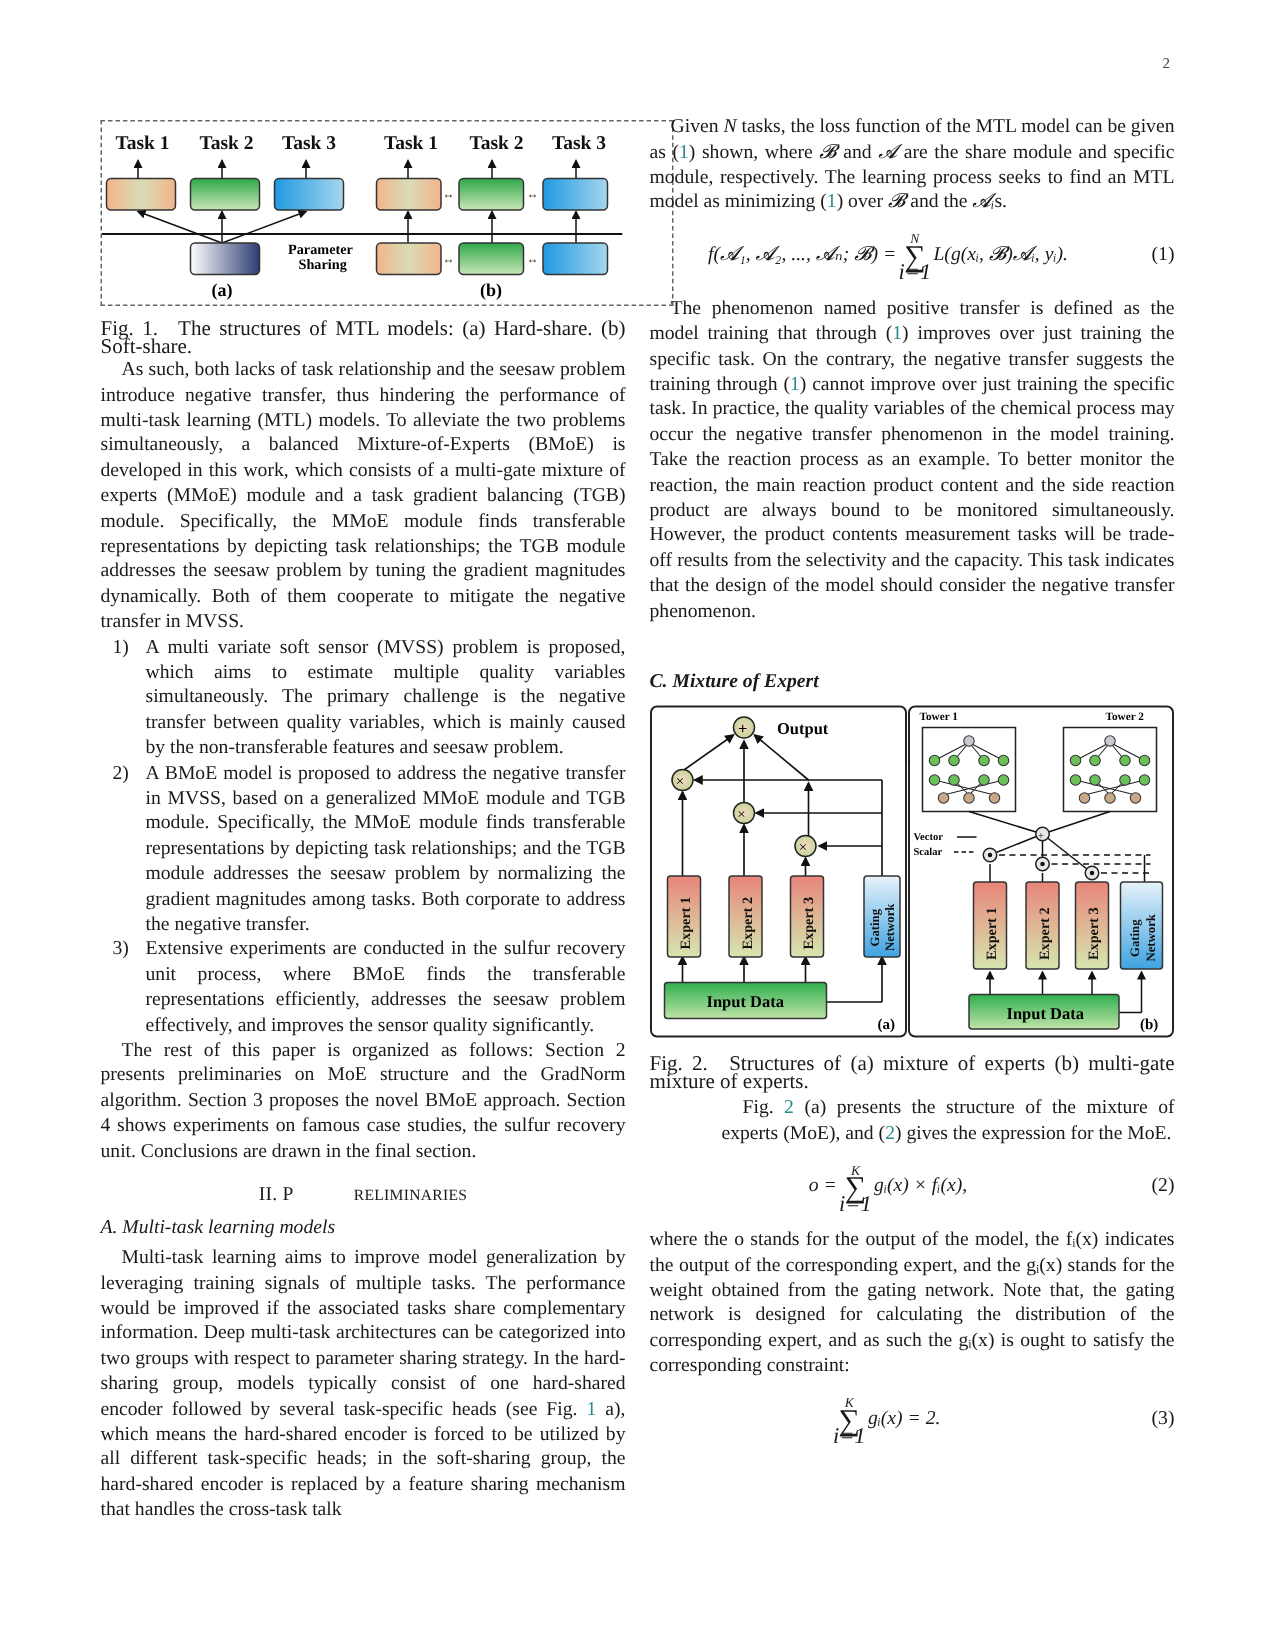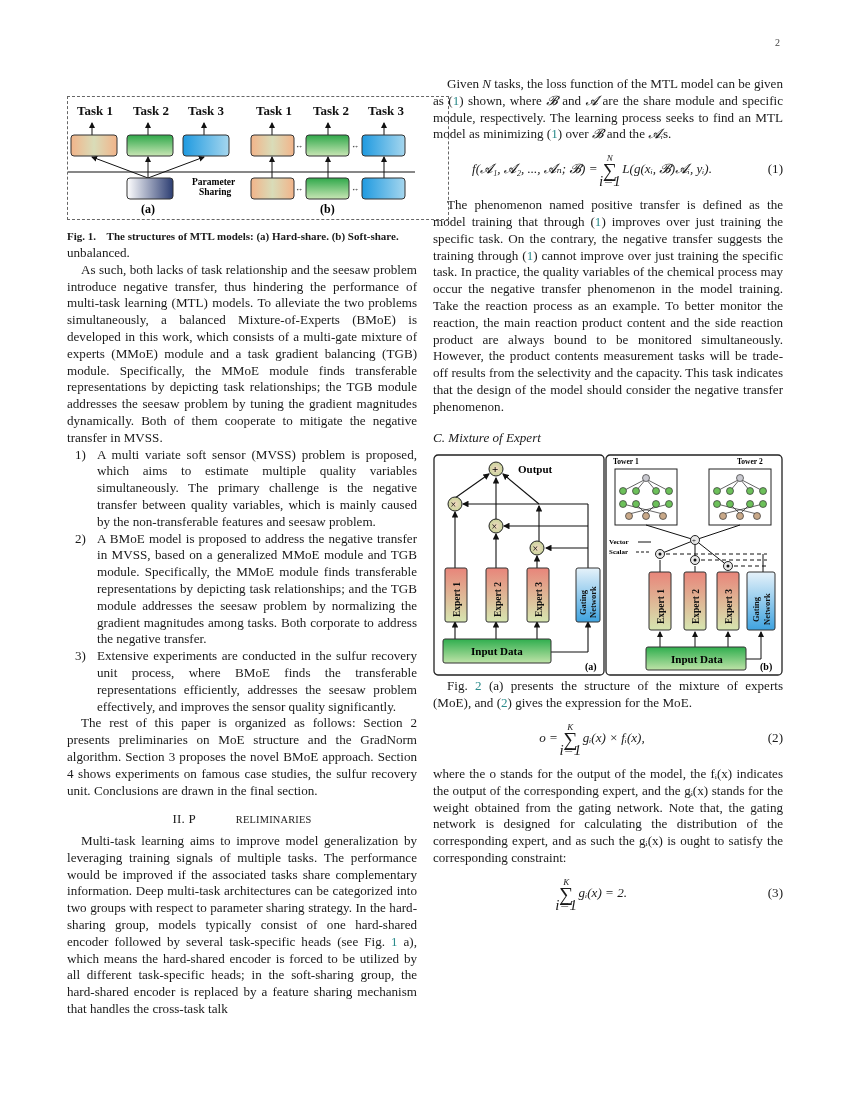--- a/index.html
+++ b/index.html
@@ -4,36 +4,36 @@
 <style>
   * { box-sizing: border-box; margin: 0; padding: 0; }
   html, body { width: 850px; height: 1100px; background: #ffffff; }
   body { position: relative; font-family: "Liberation Serif", "DejaVu Serif", serif; color: #1a1a1a; overflow: hidden; }
   .page-num { position: absolute; right: 70px; top: 37px; font-size: 10px; color: #444; }
   .col { position: absolute; top: 76px; width: 350px; font-size: 13.1px; line-height: 16.8px; text-align: justify; }
   .col.left { left: 67px; }
   .col.right { left: 433px; }
   p { text-align: justify; }
   p.indent { text-indent: 14px; }
-  .cap { font-size: 11px; line-height: 12px; margin-top: 8px; font-weight: bold; }
+  .cap { font-size: 14px; line-height: 12px; margin-top: 8px; }
   .cap .lbl { margin-right: 8px; }
   .sec-title { text-align: center; font-size: 13px; margin: 12px 0 4px 0; letter-spacing: 0.2px; }
   .sec-title .sc { font-size: 10.4px; padding-left: 40px; }
   .subsec { font-style: italic; margin: 3px 0 3px 0; }
   .ref { color: #2a8a8a; }
   ol.contrib { list-style: none; padding-left: 0; }
   ol.contrib li { position: relative; padding-left: 22px; padding-right: 0; text-align: justify; margin-left: 8px; }
   ol.contrib li .num { position: absolute; left: 0; top: 0; }
   .eq { position: relative; height: 42px; margin: 6px 0; }
   .eq .body { position: absolute; left: 0; right: 32px; text-align: center; top: 12px; font-style: italic; }
   .eq .no { position: absolute; right: 0; top: 12px; }
   .eq .sum { display: inline-block; position: relative; font-style: normal; font-size: 20px; vertical-align: -4px; margin: 0 2px; }
   .eq .sum .top { position: absolute; top: -12px; left: 50%; transform: translateX(-50%); font-size: 9px; font-style: italic; }
   .eq .sum .bot { position: absolute; bottom: -11px; left: 50%; transform: translateX(-50%); font-size: 15px; font-style: italic; white-space: nowrap; }
-  .fig1 { position: relative; width: 382px; height: 124px; border: 1.4px dashed #666; margin-top: 20px; }
+  .fig1 { position: relative; width: 382px; height: 124px; border: 1.4px dashed #666; margin-top: 4px; }
   .fig2 { position: relative; width: 350px; height: 222px; margin-top: 8px; }
   .mi { font-style: italic; }
   svg text { font-family: "Liberation Serif", "DejaVu Serif", serif; }
 </style>
 </head>
 <body>
 
 <div class="page-num">2</div>
 
 <div class="col left">
@@ -112,47 +112,47 @@
           <text x="283" y="94">↔</text>
       </g>
       <text x="252" y="116" font-weight="bold" font-size="12">(b)</text>
     </svg>
   </div>
   <div class="cap" style="margin-top:10px;">
     <span class="lbl">Fig. 1.</span>
     <span>The structures of MTL models: (a) Hard-share. (b) Soft-share.</span>
   </div>
 
-  <p style="margin-top:3px;">unbalanced.</p>
   <p class="indent">As such, both lacks of task relationship and the seesaw problem introduce negative transfer, thus hindering the performance of multi-task learning (MTL) models. To alleviate the two problems simultaneously, a balanced Mixture-of-Experts (BMoE) is developed in this work, which consists of a multi-gate mixture of experts (MMoE) module and a task gradient balancing (TGB) module. Specifically, the MMoE module finds transferable representations by depicting task relationships; the TGB module addresses the seesaw problem by tuning the gradient magnitudes dynamically. Both of them cooperate to mitigate the negative transfer in MVSS.</p>
   <ol class="contrib">
     <li><span class="num">1)</span><span>A multi variate soft sensor (MVSS) problem is proposed, which aims to estimate multiple quality variables simultaneously. The primary challenge is the negative transfer between quality variables, which is mainly caused by the non-transferable features and seesaw problem.</span></li>
     <li><span class="num">2)</span><span>A BMoE model is proposed to address the negative transfer in MVSS, based on a generalized MMoE module and TGB module. Specifically, the MMoE module finds transferable representations by depicting task relationships; and the TGB module addresses the seesaw problem by normalizing the gradient magnitudes among tasks. Both corporate to address the negative transfer.</span></li>
     <li><span class="num">3)</span><span>Extensive experiments are conducted in the sulfur recovery unit process, where BMoE finds the transferable representations efficiently, addresses the seesaw problem effectively, and improves the sensor quality significantly.</span></li>
   </ol>
   <p class="indent">The rest of this paper is organized as follows: Section 2 presents preliminaries on MoE structure and the GradNorm algorithm. Section 3 proposes the novel BMoE approach. Section 4 shows experiments on famous case studies, the sulfur recovery unit. Conclusions are drawn in the final section.</p>
 
   <div class="sec-title">
     <span>II.</span> <span>P</span><span class="sc">RELIMINARIES</span>
   </div>
+  <div class="subsec">A.  Multi-task learning models</div>
   <p class="indent"><span>Multi-task learning aims to improve model generalization by leveraging training signals of multiple tasks. The performance would be improved if the associated tasks share complementary information. Deep multi-task architectures can be categorized into two groups with respect to parameter sharing strategy. In the hard-sharing group, models typically consist of one hard-shared encoder followed by several task-specific heads (see Fig. </span><span class="ref">1</span><span> a), which means the hard-shared encoder is forced to be utilized by all different task-specific heads; in the soft-sharing group, the hard-shared encoder is replaced by a feature sharing mechanism that handles the cross-task talk</span></p>
 </div>
 
 <div class="col right">
 
   <p class="indent"><span>Given </span><span class="mi">N</span><span> tasks, the loss function of the MTL model can be given as (</span><span class="ref">1</span><span>) shown, where </span><span class="mi">𝓑</span><span> and </span><span class="mi">𝓐</span><span> are the share module and specific module, respectively. The learning process seeks to find an MTL model as minimizing (</span><span class="ref">1</span><span>) over </span><span class="mi">𝓑</span><span> and the </span><span class="mi">𝓐ᵢ</span><span>s.</span></p>
 
   <div class="eq">
     <div class="body"><span>f(𝓐₁, 𝓐₂, ..., 𝓐ₙ; 𝓑) =</span> <span class="sum">∑<span class="top">N</span><span class="bot">i=1</span></span> <span>L(g(xᵢ, 𝓑)𝓐ᵢ, yᵢ).</span></div>
     <div class="no">(1)</div>
   </div>
 
   <p class="indent"><span>The phenomenon named positive transfer is defined as the model training that through (</span><span class="ref">1</span><span>) improves over just training the specific task. On the contrary, the negative transfer suggests the training through (</span><span class="ref">1</span><span>) cannot improve over just training the specific task. In practice, the quality variables of the chemical process may occur the negative transfer phenomenon in the model training. Take the reaction process as an example. To better monitor the reaction, the main reaction product content and the side reaction product are always bound to be monitored simultaneously. However, the product contents measurement tasks will be trade-off results from the selectivity and the capacity. This task indicates that the design of the model should consider the negative transfer phenomenon.</span></p>
 
-  <div class="subsec" style="margin-top:14px;">C.  Mixture of Expert</div>
+  <div class="subsec" style="margin-top:30px;font-weight:bold;">C.  Mixture of Expert</div>
 
   <div class="fig2">
     <svg width="350" height="222" viewBox="0 0 350 222">
       <defs>
         <linearGradient id="gExp" x1="0" y1="0" x2="0" y2="1">
             <stop offset="0" stop-color="#e8857a"></stop>
             <stop offset="1" stop-color="#d6e6b0"></stop>
           </linearGradient>
         <linearGradient id="gGate" x1="0" y1="0" x2="0" y2="1">
             <stop offset="0" stop-color="#e6f2fa"></stop>
@@ -309,22 +309,26 @@
         <line x1="262" y1="193" x2="262" y2="178" marker-end="url(#ar2)"></line>
         <line x1="295" y1="193" x2="295" y2="178" marker-end="url(#ar2)"></line>
         <line x1="313" y1="205" x2="328" y2="205"></line>
         <line x1="328" y1="205" x2="328" y2="178" marker-end="url(#ar2)"></line>
       </g>
       <rect x="213" y="193" width="100" height="23" rx="2" fill="url(#gIn)" stroke="#333"></rect>
       <text x="238" y="209" font-size="11" font-weight="bold">Input Data</text>
       <text x="327" y="216" font-size="10" font-weight="bold">(b)</text>
     </svg>
   </div>
-
-  <p class="indent" style="margin-top:2px;"><span>Fig. </span><span class="ref">2</span><span> (a) presents the structure of the mixture of experts (MoE), and (</span><span class="ref">2</span><span>) gives the expression for the MoE.</span></p>
+  <div class="cap" style="margin-top:12px;">
+    <span class="lbl">Fig. 2.</span>
+    <span>Structures of (a) mixture of experts (b) multi-gate mixture of experts.</span>
+  </div>
+
+  <p class="indent" style="margin-top:2px;margin-left:48px;"><span>Fig. </span><span class="ref">2</span><span> (a) presents the structure of the mixture of experts (MoE), and (</span><span class="ref">2</span><span>) gives the expression for the MoE.</span></p>
 
   <div class="eq">
     <div class="body"><span>o =</span> <span class="sum">∑<span class="top">K</span><span class="bot">i=1</span></span> <span>gᵢ(x) × fᵢ(x),</span></div>
     <div class="no">(2)</div>
   </div>
 
   <p>where the o stands for the output of the model, the fᵢ(x) indicates the output of the corresponding expert, and the gᵢ(x) stands for the weight obtained from the gating network. Note that, the gating network is designed for calculating the distribution of the corresponding expert, and as such the gᵢ(x) is ought to satisfy the corresponding constraint:</p>
 
   <div class="eq">
     <div class="body"><span class="sum">∑<span class="top">K</span><span class="bot">i=1</span></span> <span>gᵢ(x) = 2.</span></div>

